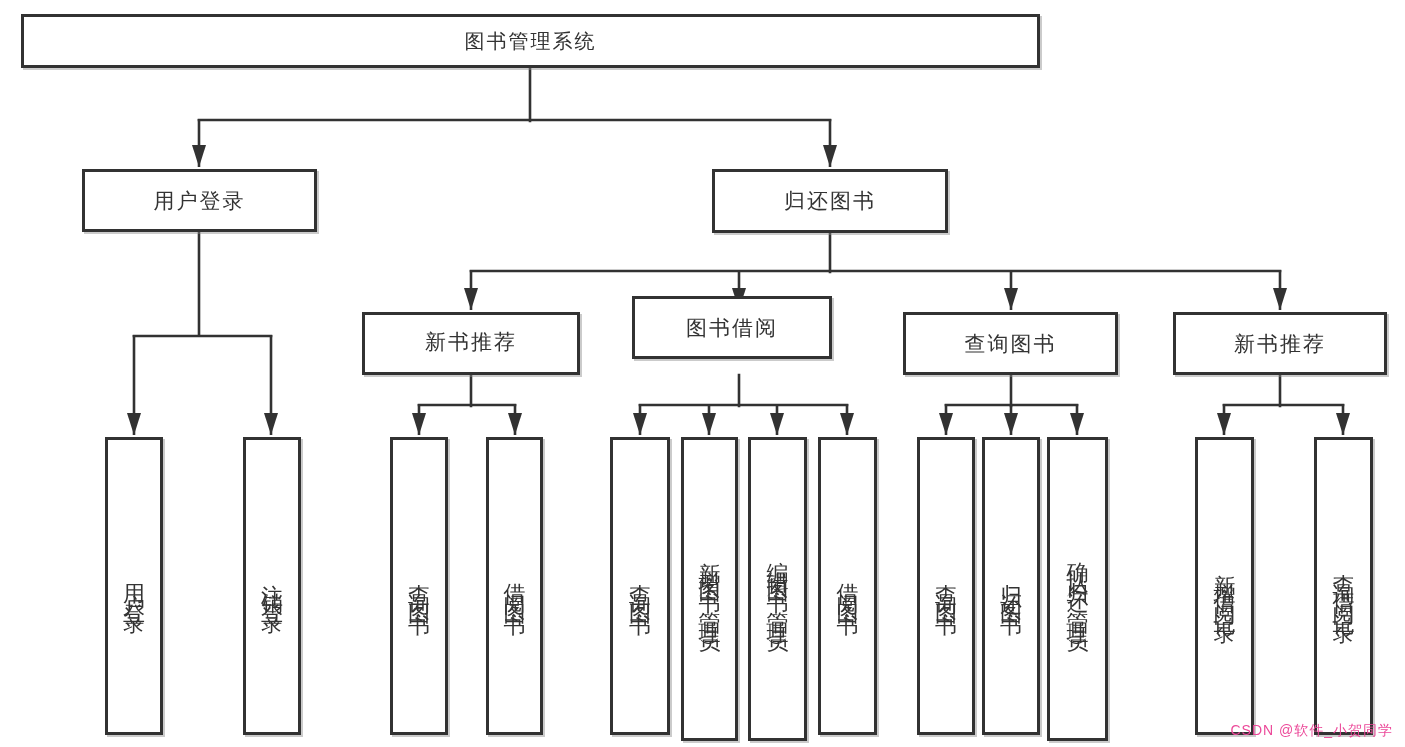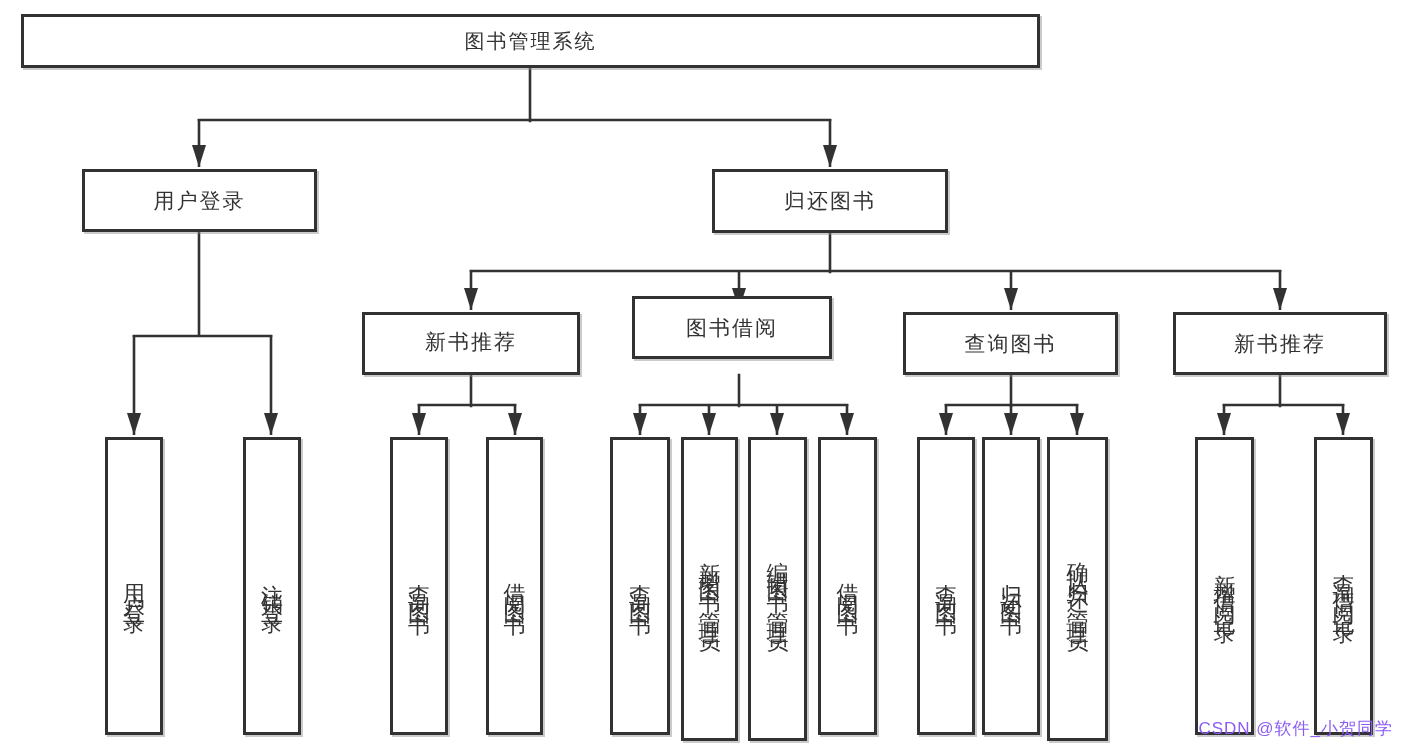--- a/index.html
+++ b/index.html
@@ -49,23 +49,23 @@
     writing-mode: vertical-rl;
     text-orientation: mixed;
     font-size: 22px;
     letter-spacing: 10px;
     line-height: 1;
   }
   .watermark {
     position: absolute;
     right: 12px;
     bottom: 7px;
-    font-size: 17px;
+    font-size: 14px;
     letter-spacing: 1px;
-    color: #8b5cf6;
+    color: #ec4899;
     white-space: nowrap;
     margin-top: 20px;
   }
 </style>
 </head>
 <body>
 
 <div id="stage">
 
   <svg id="connectors" viewBox="0 0 1405 747" xmlns="http://www.w3.org/2000/svg">

